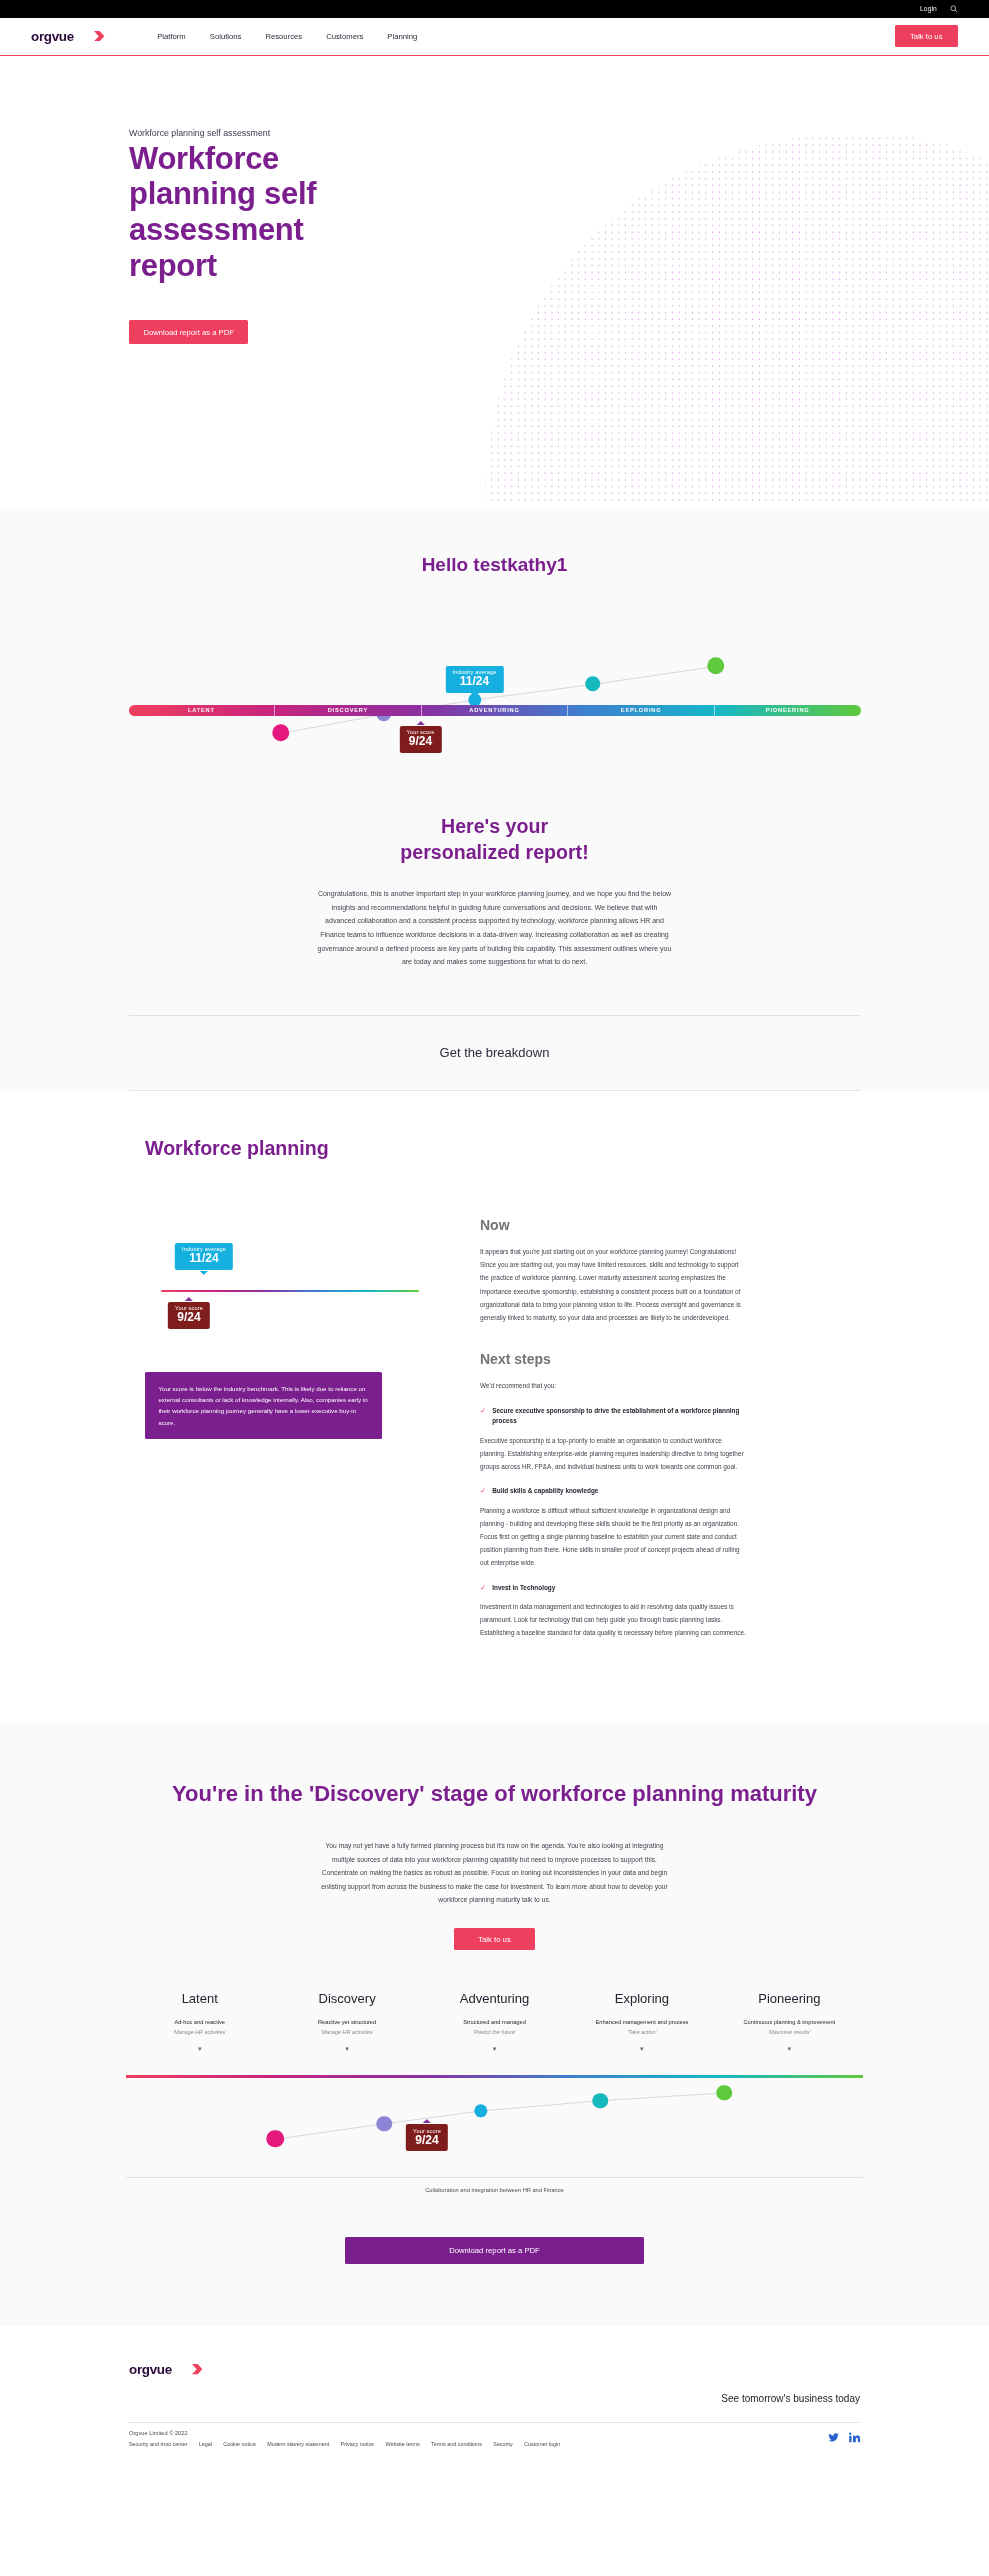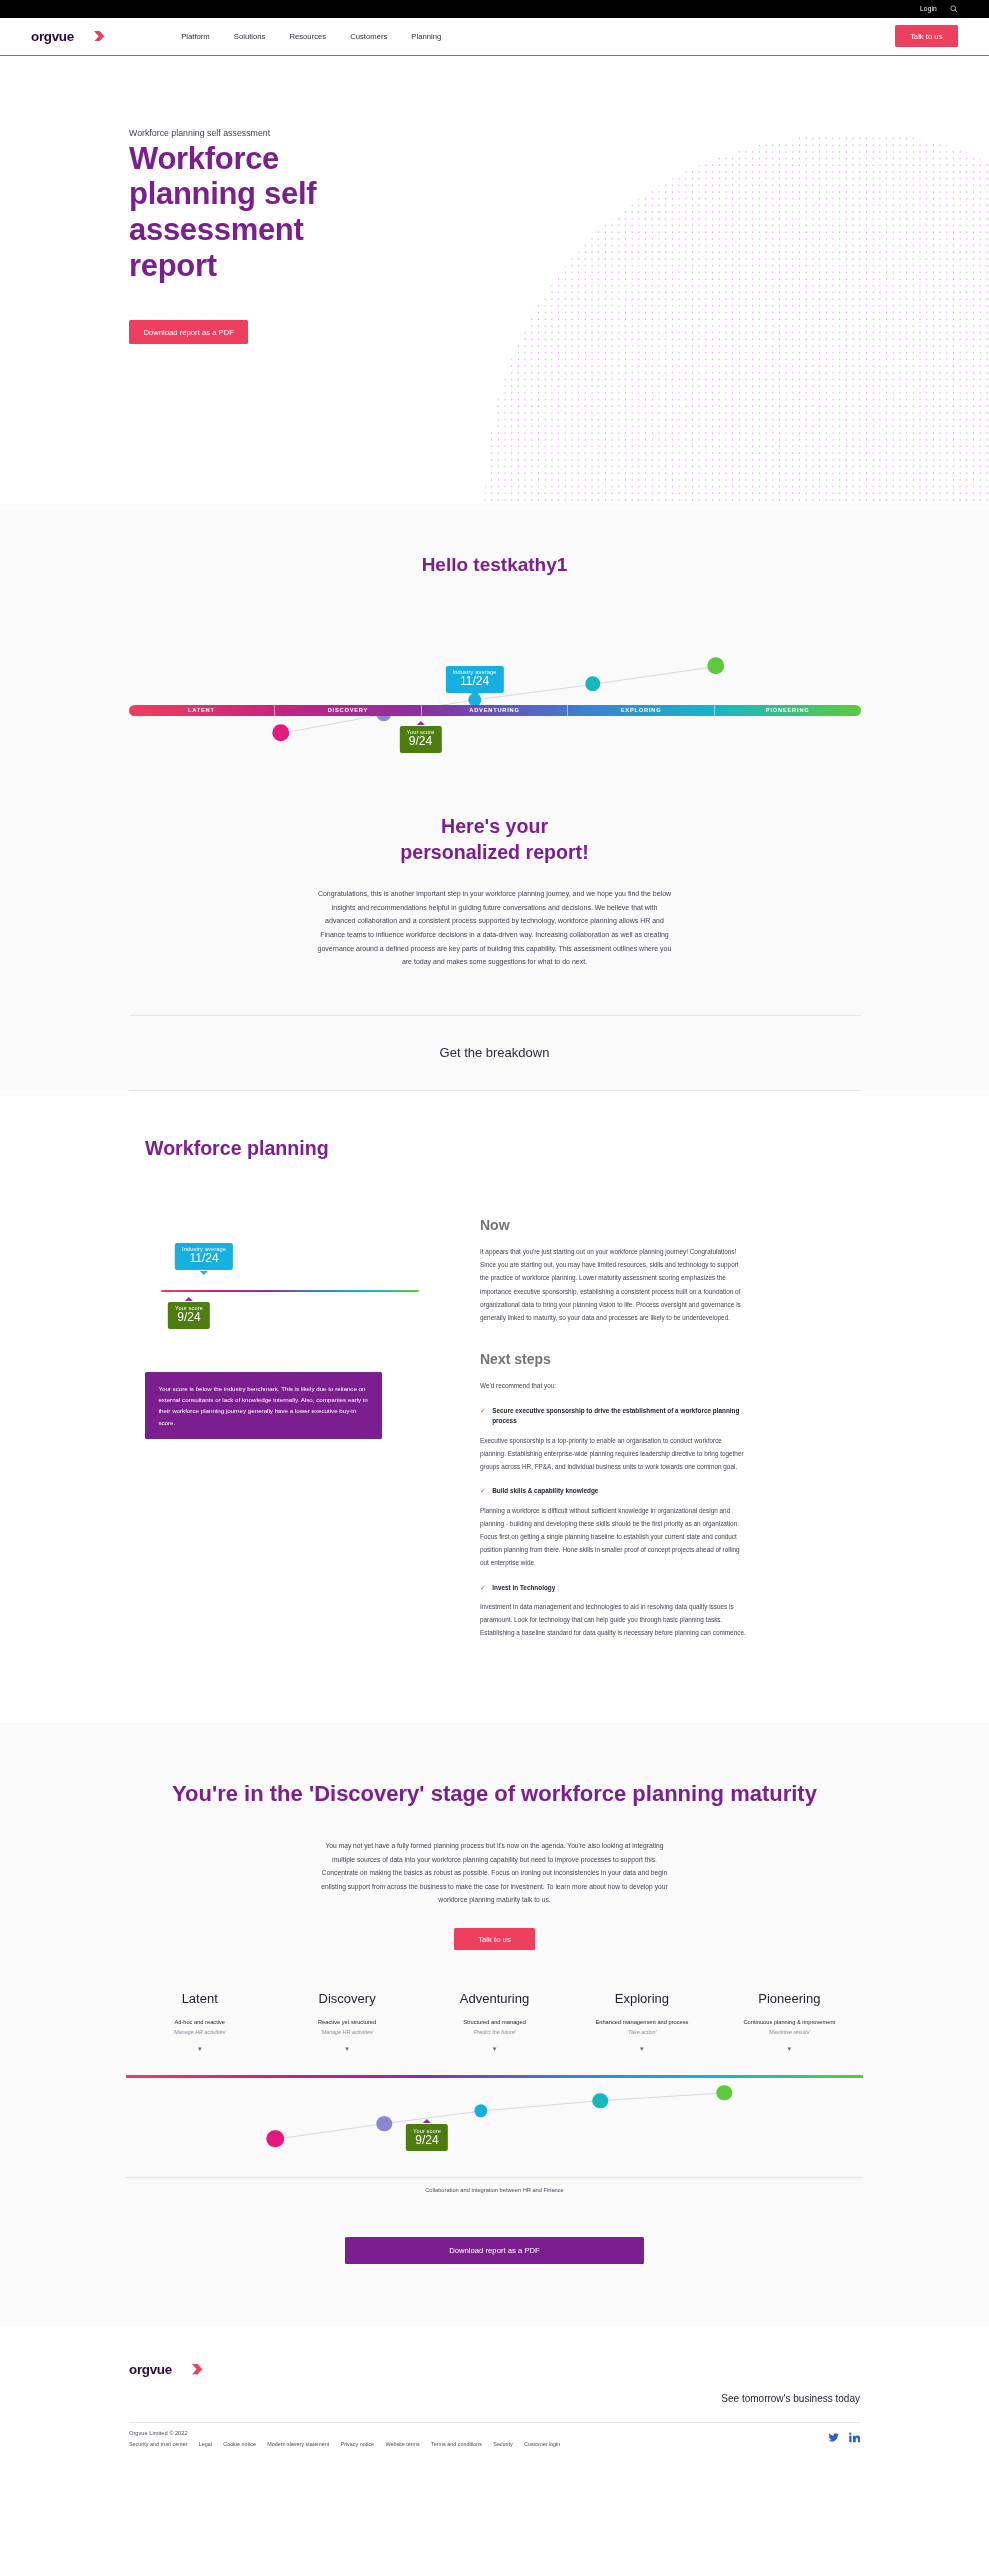--- a/index.html
+++ b/index.html
@@ -45,21 +45,21 @@
     font-weight: bold;
     color: #2a0a3a;
     letter-spacing: -0.3px;
   }
   .logo-mark {
     width: 11.3px; height: 10.3px; position: relative; display:inline-block;
   }
   .nav-links {
     display: flex;
     gap: 24px;
-    margin-left: 76px;
+    margin-left: 52px;
   }
   .nav-links a {
     font-size: 7.7px;
     color: #2b2b3b;
     text-decoration: none;
   }
   .nav-cta {
     margin-left: auto;
     background: #ef3f5e;
     color: #fff;
@@ -173,23 +173,23 @@
   .tag {
     position: absolute;
     transform: translateX(-50%);
     border-radius: 2.1px;
     color: #fff;
     text-align: center;
     padding: 3.6px 7.2px 4.6px;
     z-index: 4;
   }
   .tag .t-lbl { font-size: 5.7px; letter-spacing: 0.1px; }
-  .tag .t-val { font-size: 12px; font-weight: normal; line-height: 1.1; }
+  .tag .t-val { font-size: 12px; font-weight: bold; line-height: 1.1; }
   .tag.ind { background: #16b0e0; }
-  .tag.you { background: #4d7c0f; text-align: center; }
+  .tag.you { background: #7f1d1d; text-align: center; }
   .tag:after {
     content:""; position:absolute; left:50%; margin-left:-4.1px; border-left:4.1px solid transparent; border-right:4.1px solid transparent;
   }
   .tag.ind:after { bottom:-4.6px; border-top:4.6px solid #16b0e0; }
   .tag.you:before {
     content:""; position:absolute; left:50%; margin-left:-4.1px; top:-4.6px;
     border-left:4.1px solid transparent; border-right:4.1px solid transparent; border-bottom:4.6px solid #8b2fa0;
   }
 
   

